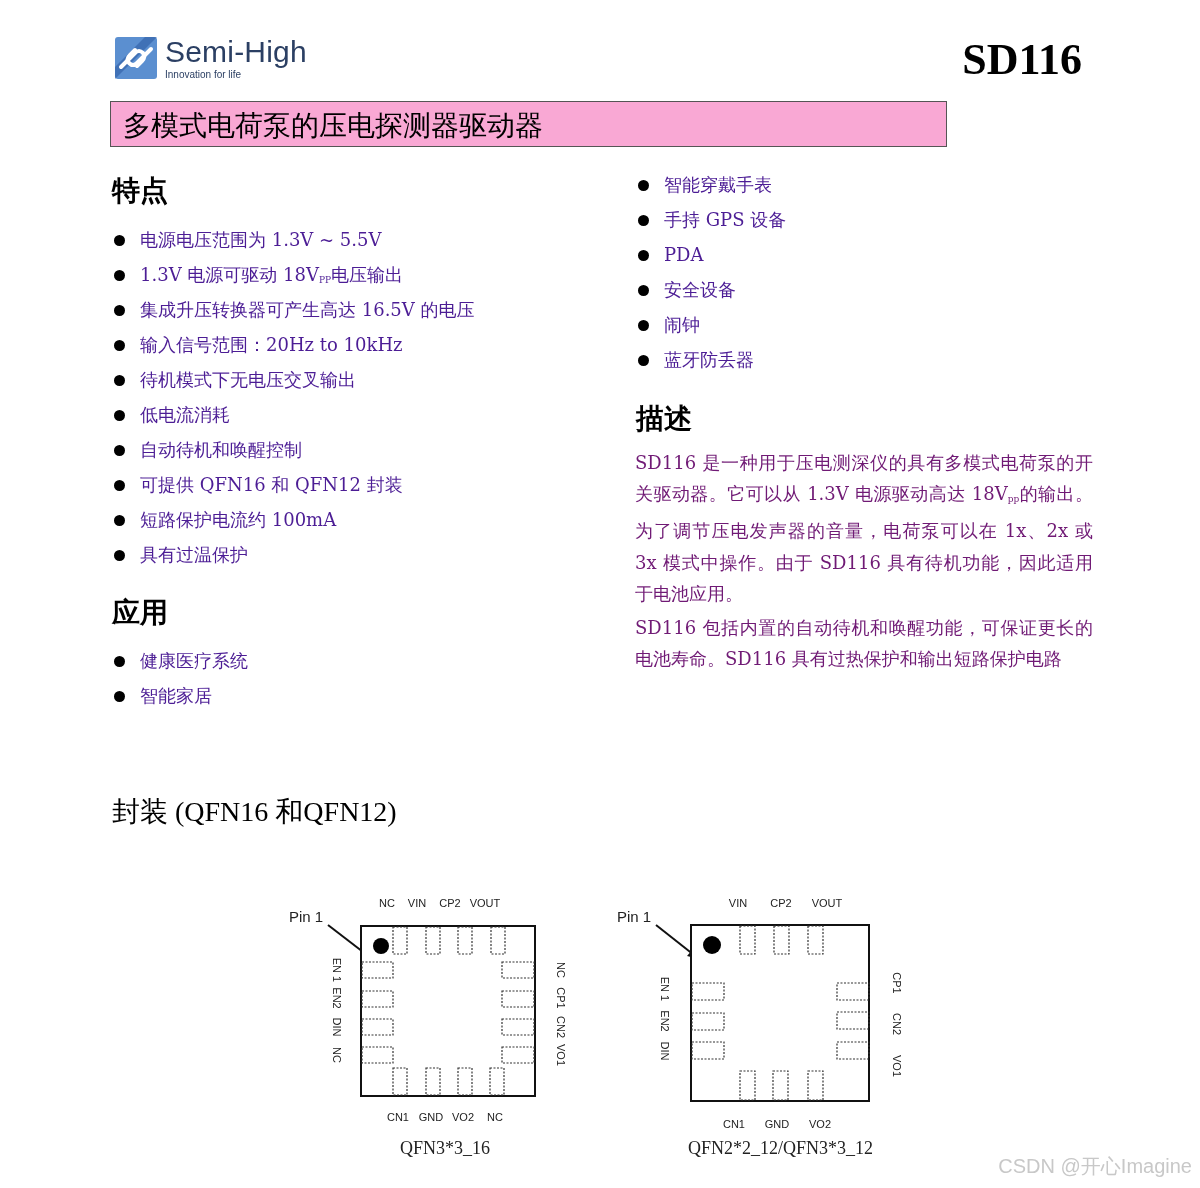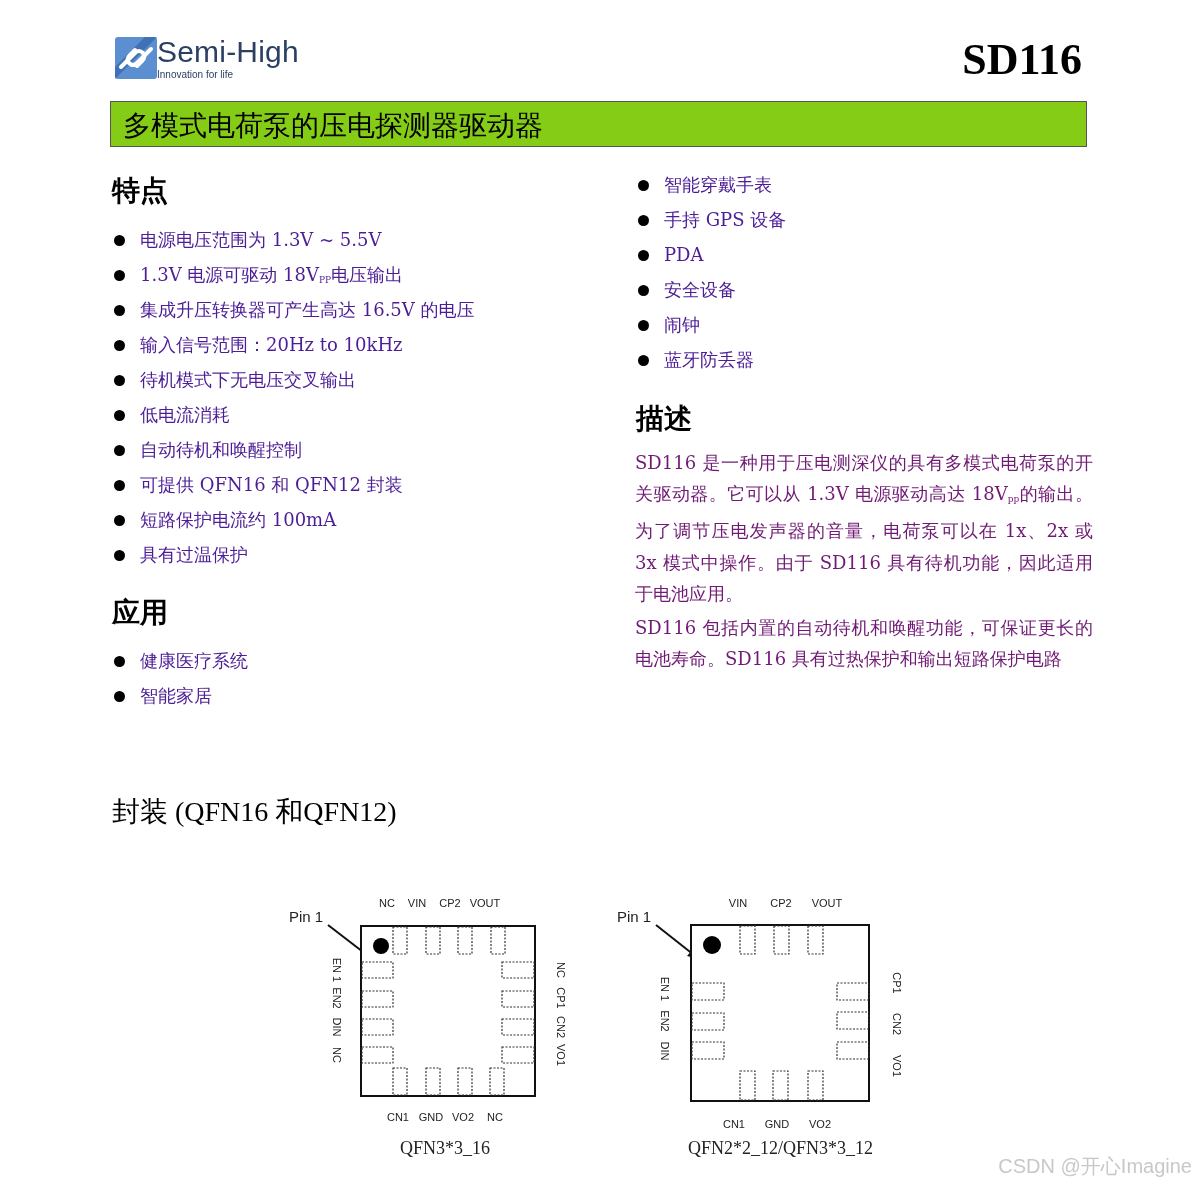--- a/index.html
+++ b/index.html
@@ -3,26 +3,26 @@
 <meta charset="utf-8">
 <style>
   html, body { margin:0; padding:0; background:#ffffff; }
   body { width:1200px; height:1188px; position:relative; overflow:hidden;
          font-family:"DejaVu Serif","Liberation Serif",serif; color:#222; }
   .abs { position:absolute; }
 
   
   .logo { left:115px; top:37px; display:flex; align-items:flex-start; }
   .logo-icon { width:42px; height:42px; }
-  .logo-text { }
+  .logo-text { margin-left:8px; }
   .logo-name { font-family:"Liberation Sans","DejaVu Sans",sans-serif; font-size:30px; color:#2b3f63; line-height:30px; letter-spacing:0.2px; }
   .logo-tag { font-family:"Liberation Sans","DejaVu Sans",sans-serif; font-size:10px; color:#2b3f63; margin-top:2px; }
   .part-no { right:118px; top:34px; font-family:"Liberation Serif",serif; font-weight:bold; font-size:44px; color:#000; }
 
-  .title-bar { left:110px; top:101px; width:977px; height:46px; background:#84cc16; border:1.5px solid #555;
+  .title-bar { left:110px; top:101px; width:837px; height:46px; background:#f9a8d4; border:1.5px solid #555;
                box-sizing:border-box;text-align:center; }
   .title-bar span { position:absolute; left:12px; top:5px; font-family:"DejaVu Sans",sans-serif; font-size:28px; color:#000; }
 
   h2.sec { margin:0; position:absolute; font-family:"DejaVu Sans",sans-serif; font-weight:bold; font-size:28px; color:#000; }
 
   ul.bul { list-style:none; margin:0; padding:0; position:absolute; }
   ul.bul li { position:relative; padding-left:28px; height:35px; line-height:28px; font-size:18px; color:#4c1d95; white-space:nowrap; }
   ul.bul li::before { content:""; position:absolute; left:2px; top:9px; width:11px; height:11px; border-radius:50%; background:#000; }
   sub.pp { font-size:9px; vertical-align:-2px; }
 

